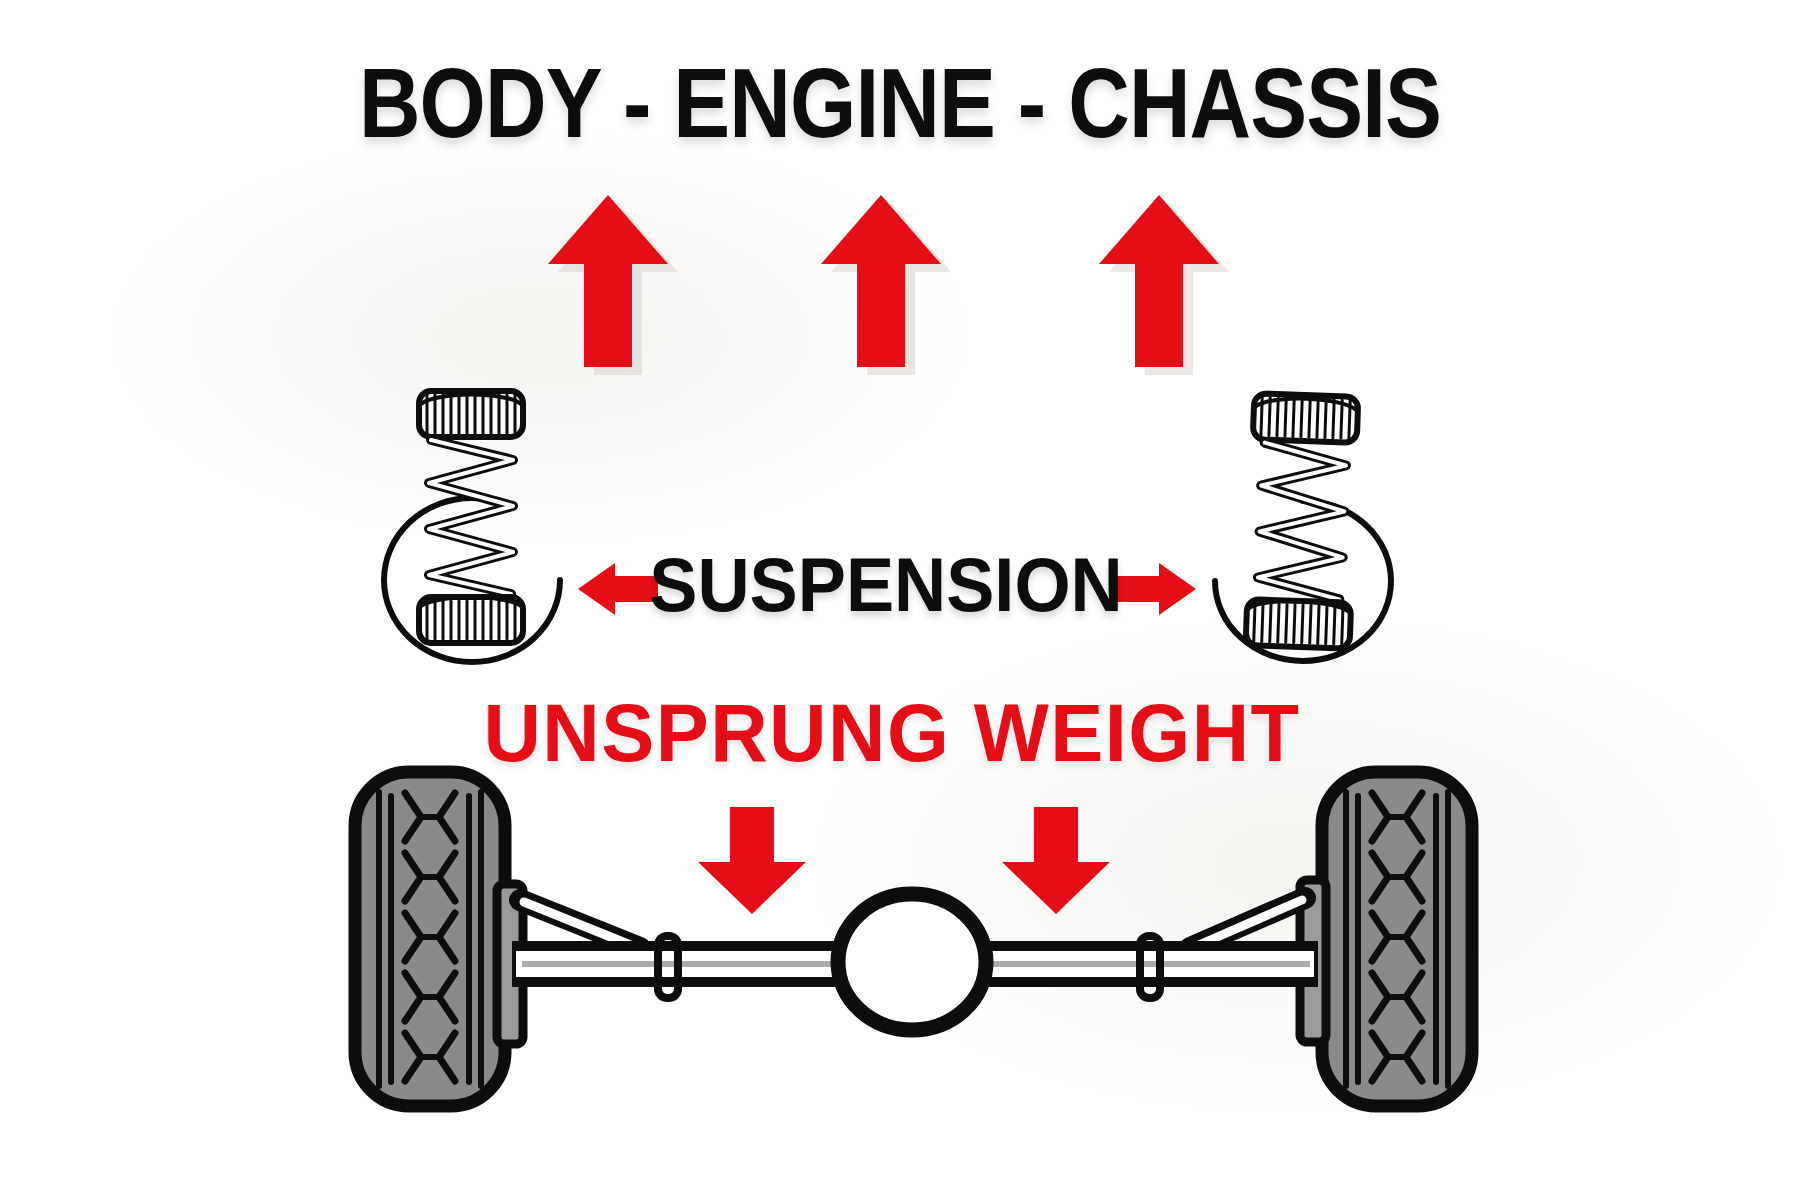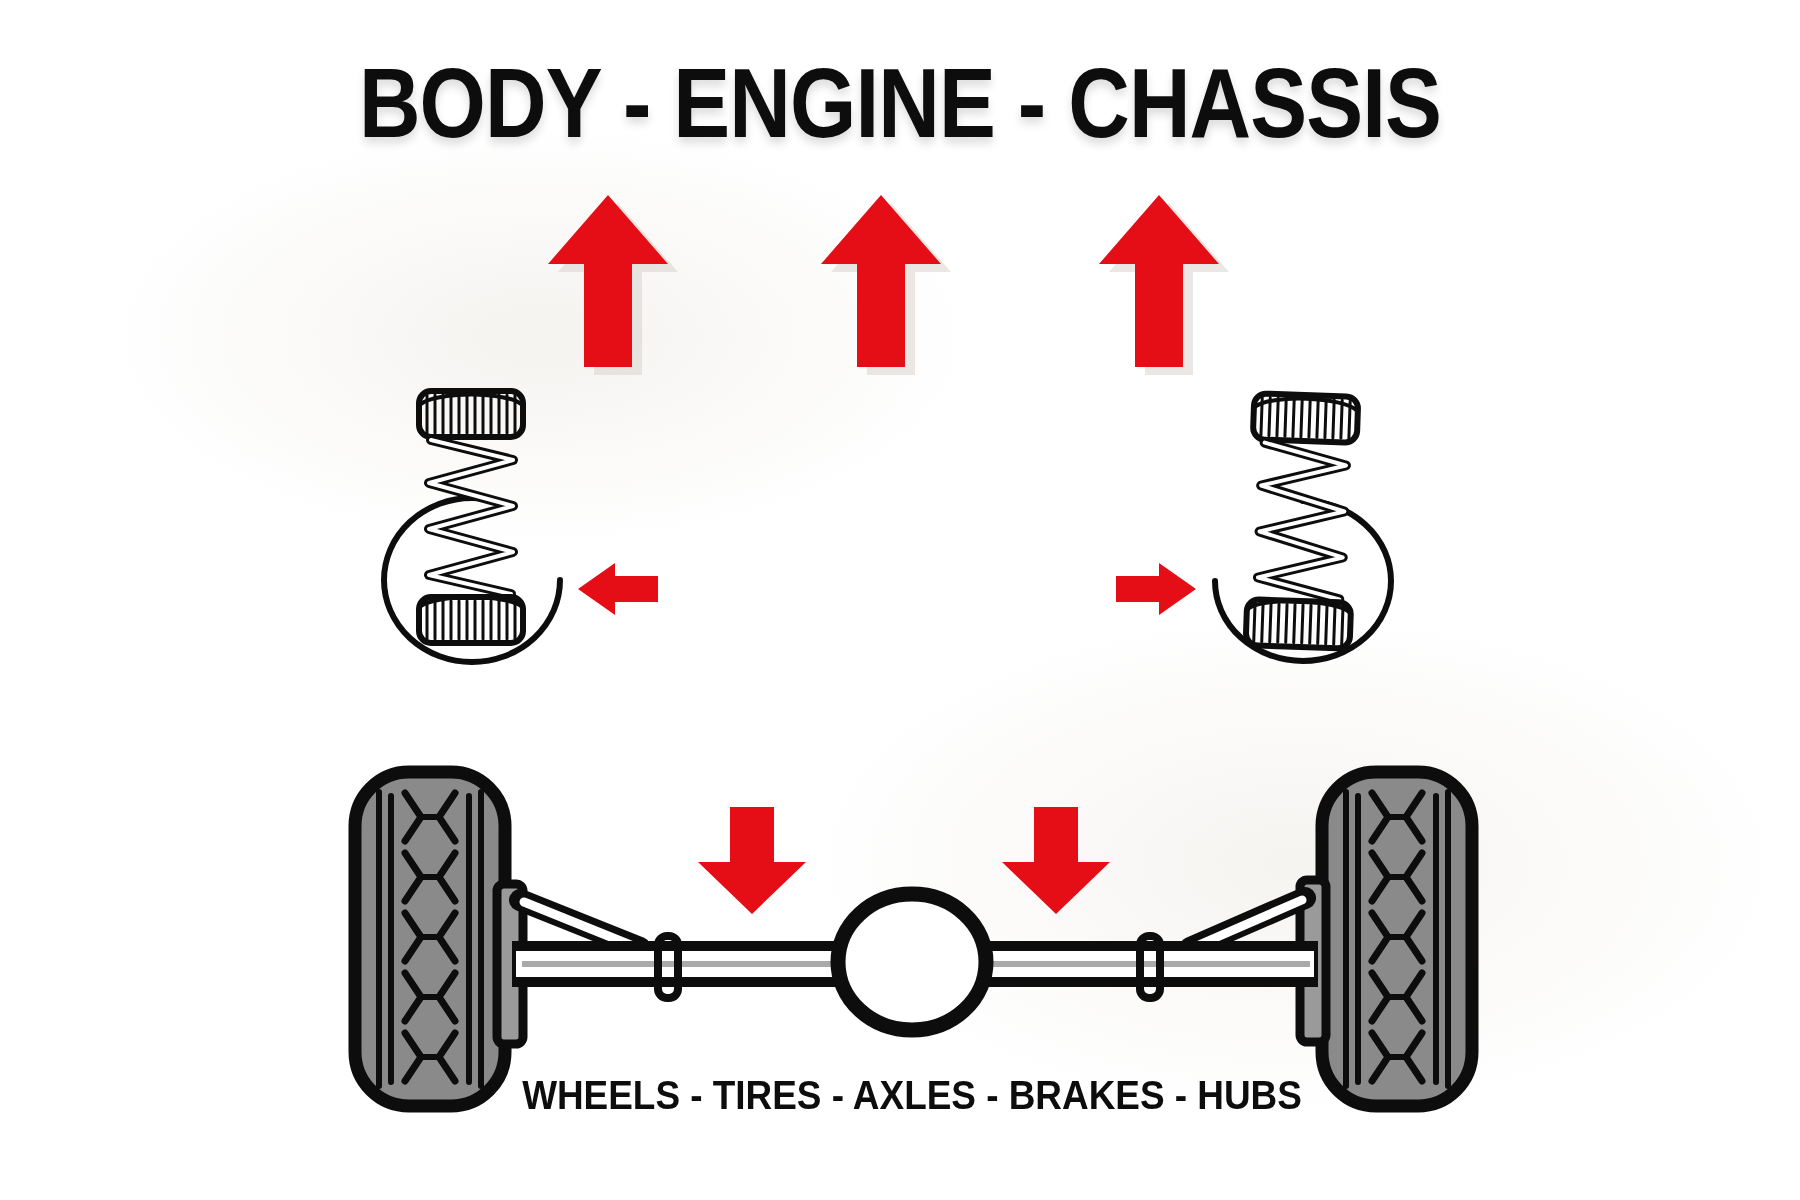--- a/index.html
+++ b/index.html
@@ -151,19 +151,22 @@
 
       <ellipse cx="912" cy="962" rx="74" ry="68" fill="#ffffff" stroke="var(--ink-black)" stroke-width="15"></ellipse>
     </g>
   </svg>
 
   <div class="label title">
     <span class="tight">BODY - ENGINE - CHASSIS</span>
   </div>
 
 
+  <div class="label suspension">
+    <span class="tight">SUSPENSION</span>
+  </div>
 
+  <div class="label unsprung">
+    <span class="tight">UNSPRUNG WEIGHT</span>
+  </div>
 
-  <div class="label components">
-    <span class="tight">WHEELS - TIRES - AXLES - BRAKES - HUBS</span>
-  </div>
 
 </div>
 
 </body></html>

